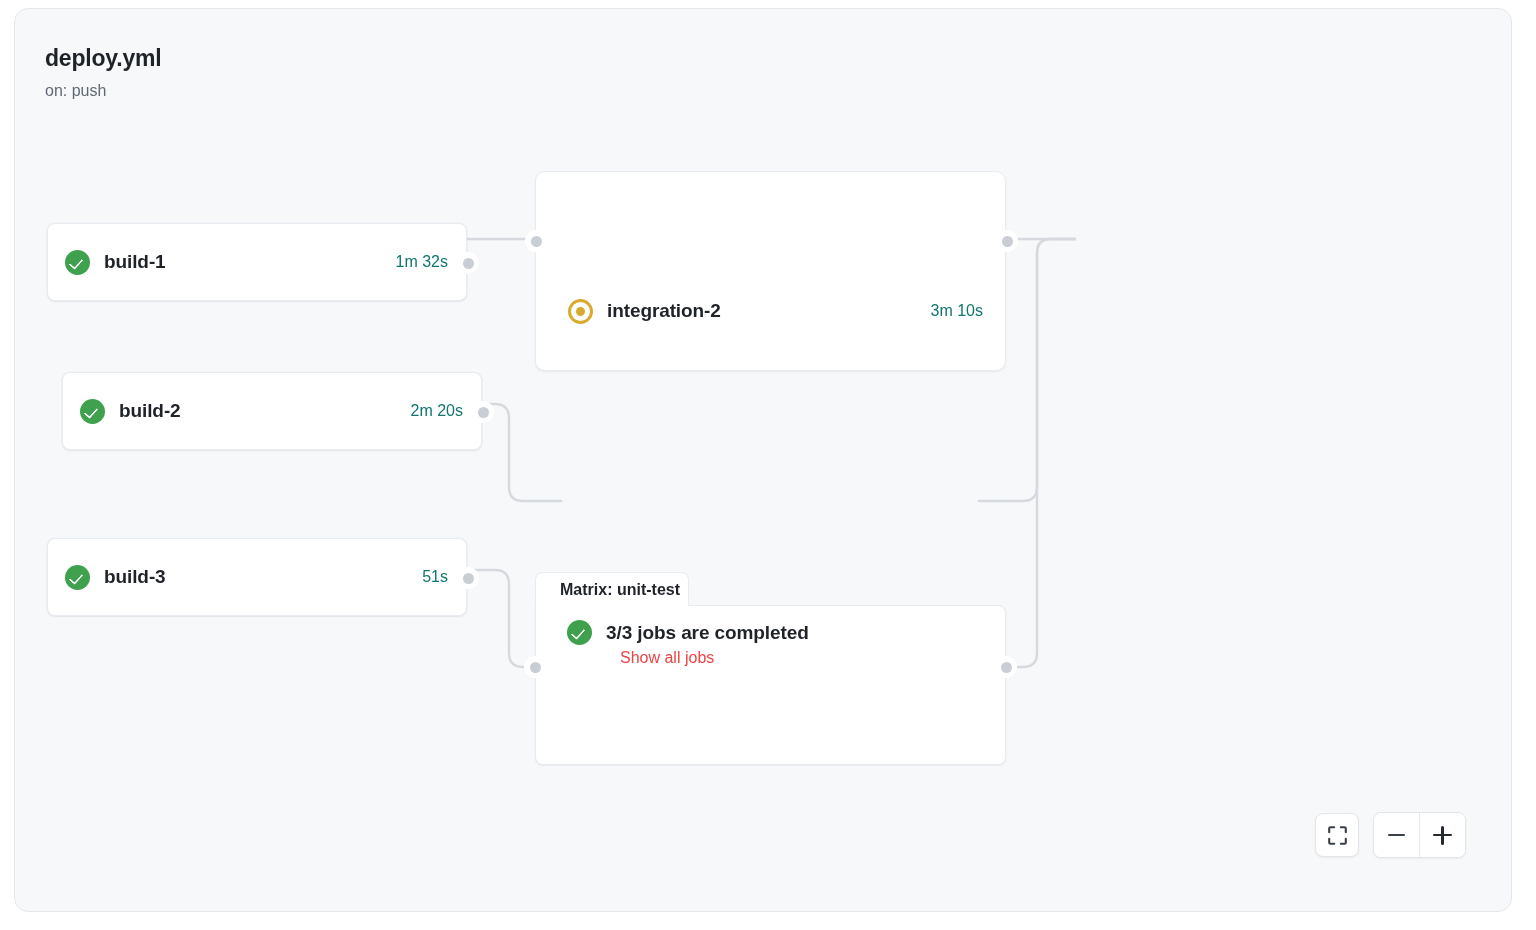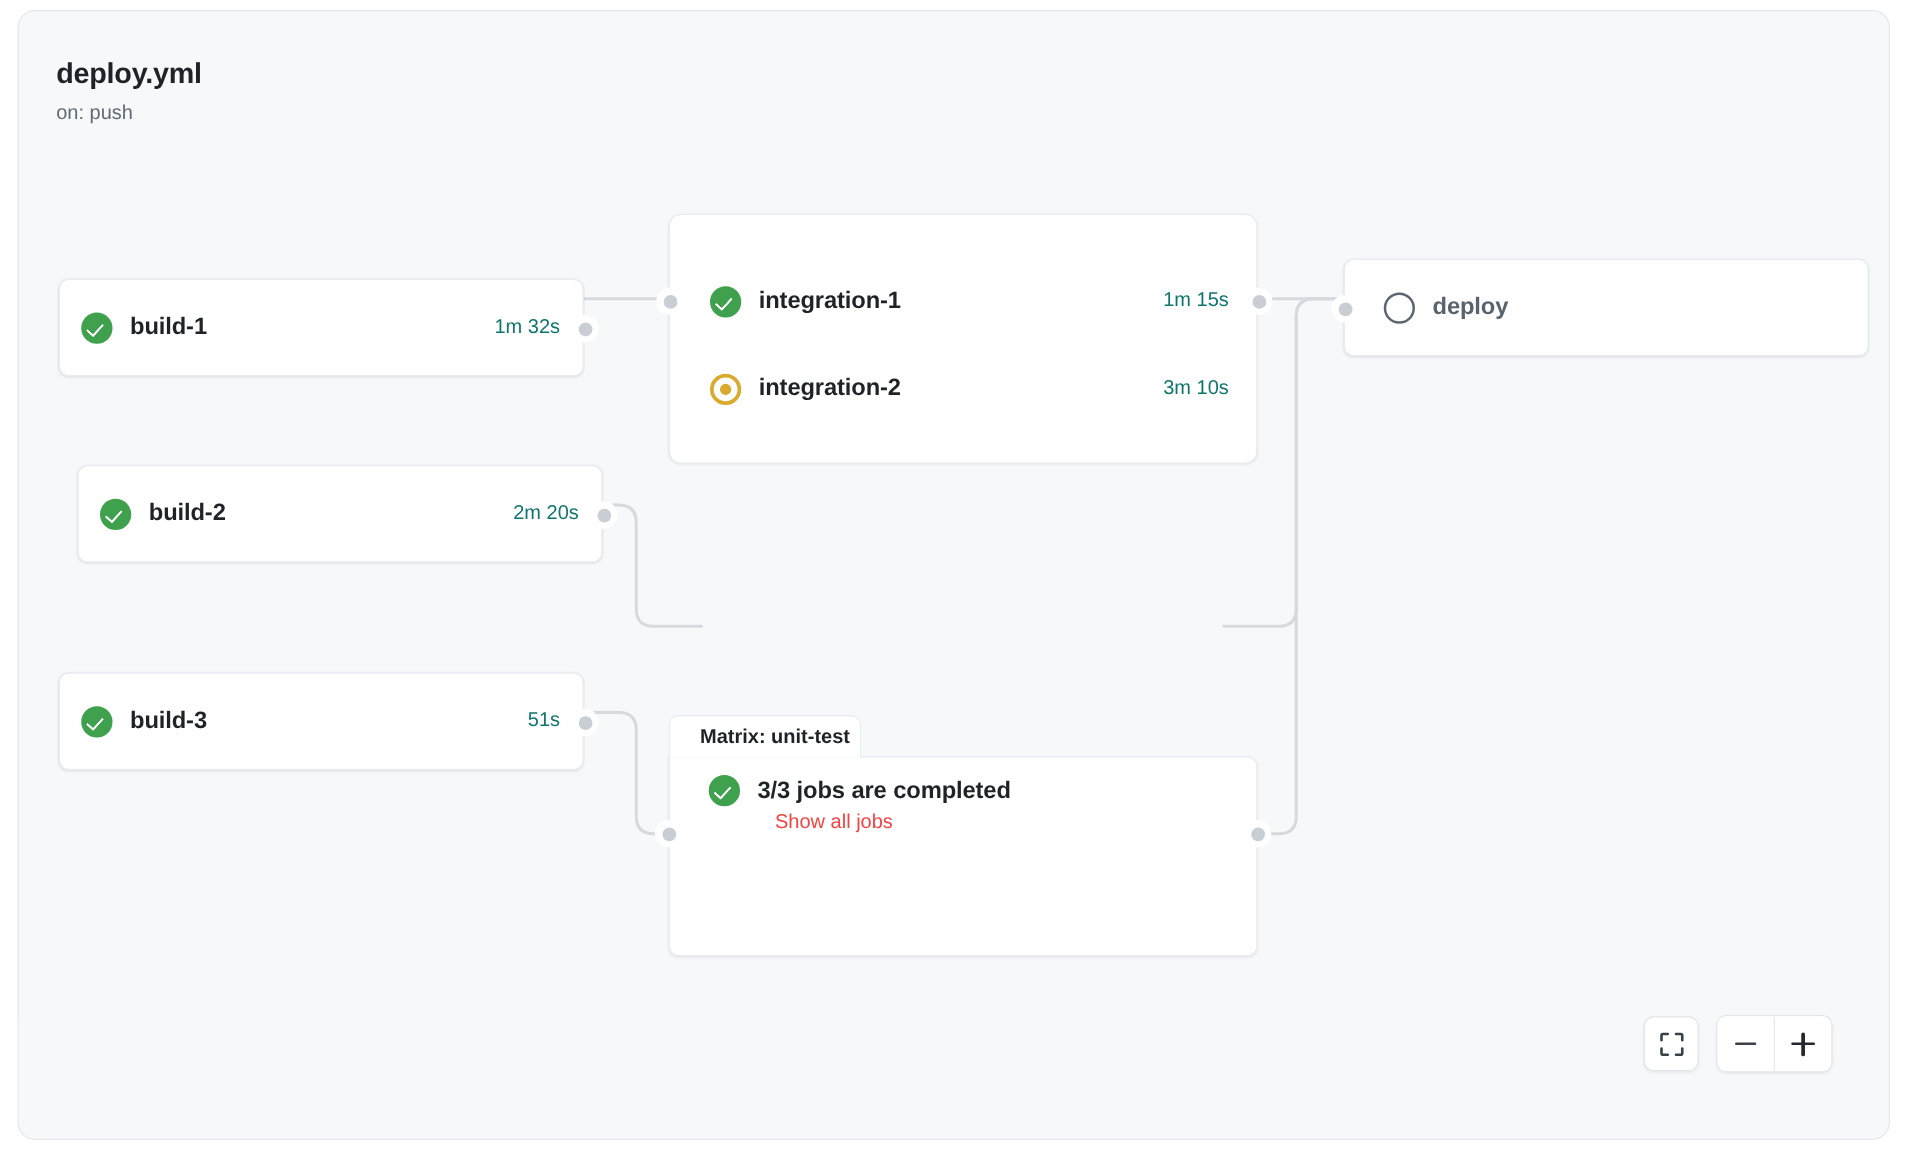--- a/index.html
+++ b/index.html
@@ -357,25 +357,20 @@
     <div class="node" style="left:32px; top:529px; width:420px; height:78px;">
       <div class="node-row">
         <span class="status-icon success"></span>
         <span class="node-label">build-3</span>
         <span class="node-duration">51s</span>
       </div>
       <span class="port" style="left:409px; top:28px;"></span>
     </div>
 
     <div class="group-card" style="left:520px; top:162px; width:471px; height:200px;">
-      <div class="group-row" style="position:absolute; left:0; top:48px; width:100%;">
-        <span class="status-icon success"></span>
-        <span class="node-label">integration-1</span>
-        <span class="node-duration">1m 15s</span>
-      </div>
       <div class="group-row" style="position:absolute; left:0; top:118px; width:100%;">
         <span class="status-icon inprogress"></span>
         <span class="node-label">integration-2</span>
         <span class="node-duration">3m 10s</span>
       </div>
       <span class="port" style="left:-11px; top:58px;"></span>
       <span class="port" style="left:460px; top:58px;"></span>
     </div>
 
 
@@ -386,28 +381,20 @@
         <div class="matrix-main">
           <span class="status-icon success"></span>
           <span class="node-label">3/3 jobs are completed</span>
         </div>
         <div class="matrix-sub">Show all jobs</div>
       </div>
       <span class="port" style="left:-11px; top:84px; z-index:3;"></span>
       <span class="port" style="left:460px; top:84px; z-index:3;"></span>
     </div>
 
-    <div class="node" style="left:1060px; top:198px; width:420px; height:78px;">
-      <div class="node-row" style="padding-left:31px;">
-        <span class="status-icon pending"></span>
-        <span class="node-label pending">deploy</span>
-        <span class="node-duration"></span>
-      </div>
-      <span class="port" style="left:-11px; top:28px;"></span>
-    </div>
 
     <div class="zoom-controls" style="left:1300px; top:803px;">
       <div class="ctrl-btn">
         <svg width="21" height="21" viewBox="0 0 21 21">
           <g fill="none" stroke="#3a4048" stroke-width="2.1" stroke-linecap="round" stroke-linejoin="round">
             <path d="M2.2 7.2 V3.4 Q2.2 2.2 3.4 2.2 H7.2"></path>
             <path d="M13.8 2.2 H17.6 Q18.8 2.2 18.8 3.4 V7.2"></path>
             <path d="M18.8 13.8 V17.6 Q18.8 18.8 17.6 18.8 H13.8"></path>
             <path d="M7.2 18.8 H3.4 Q2.2 18.8 2.2 17.6 V13.8"></path>
           </g>

